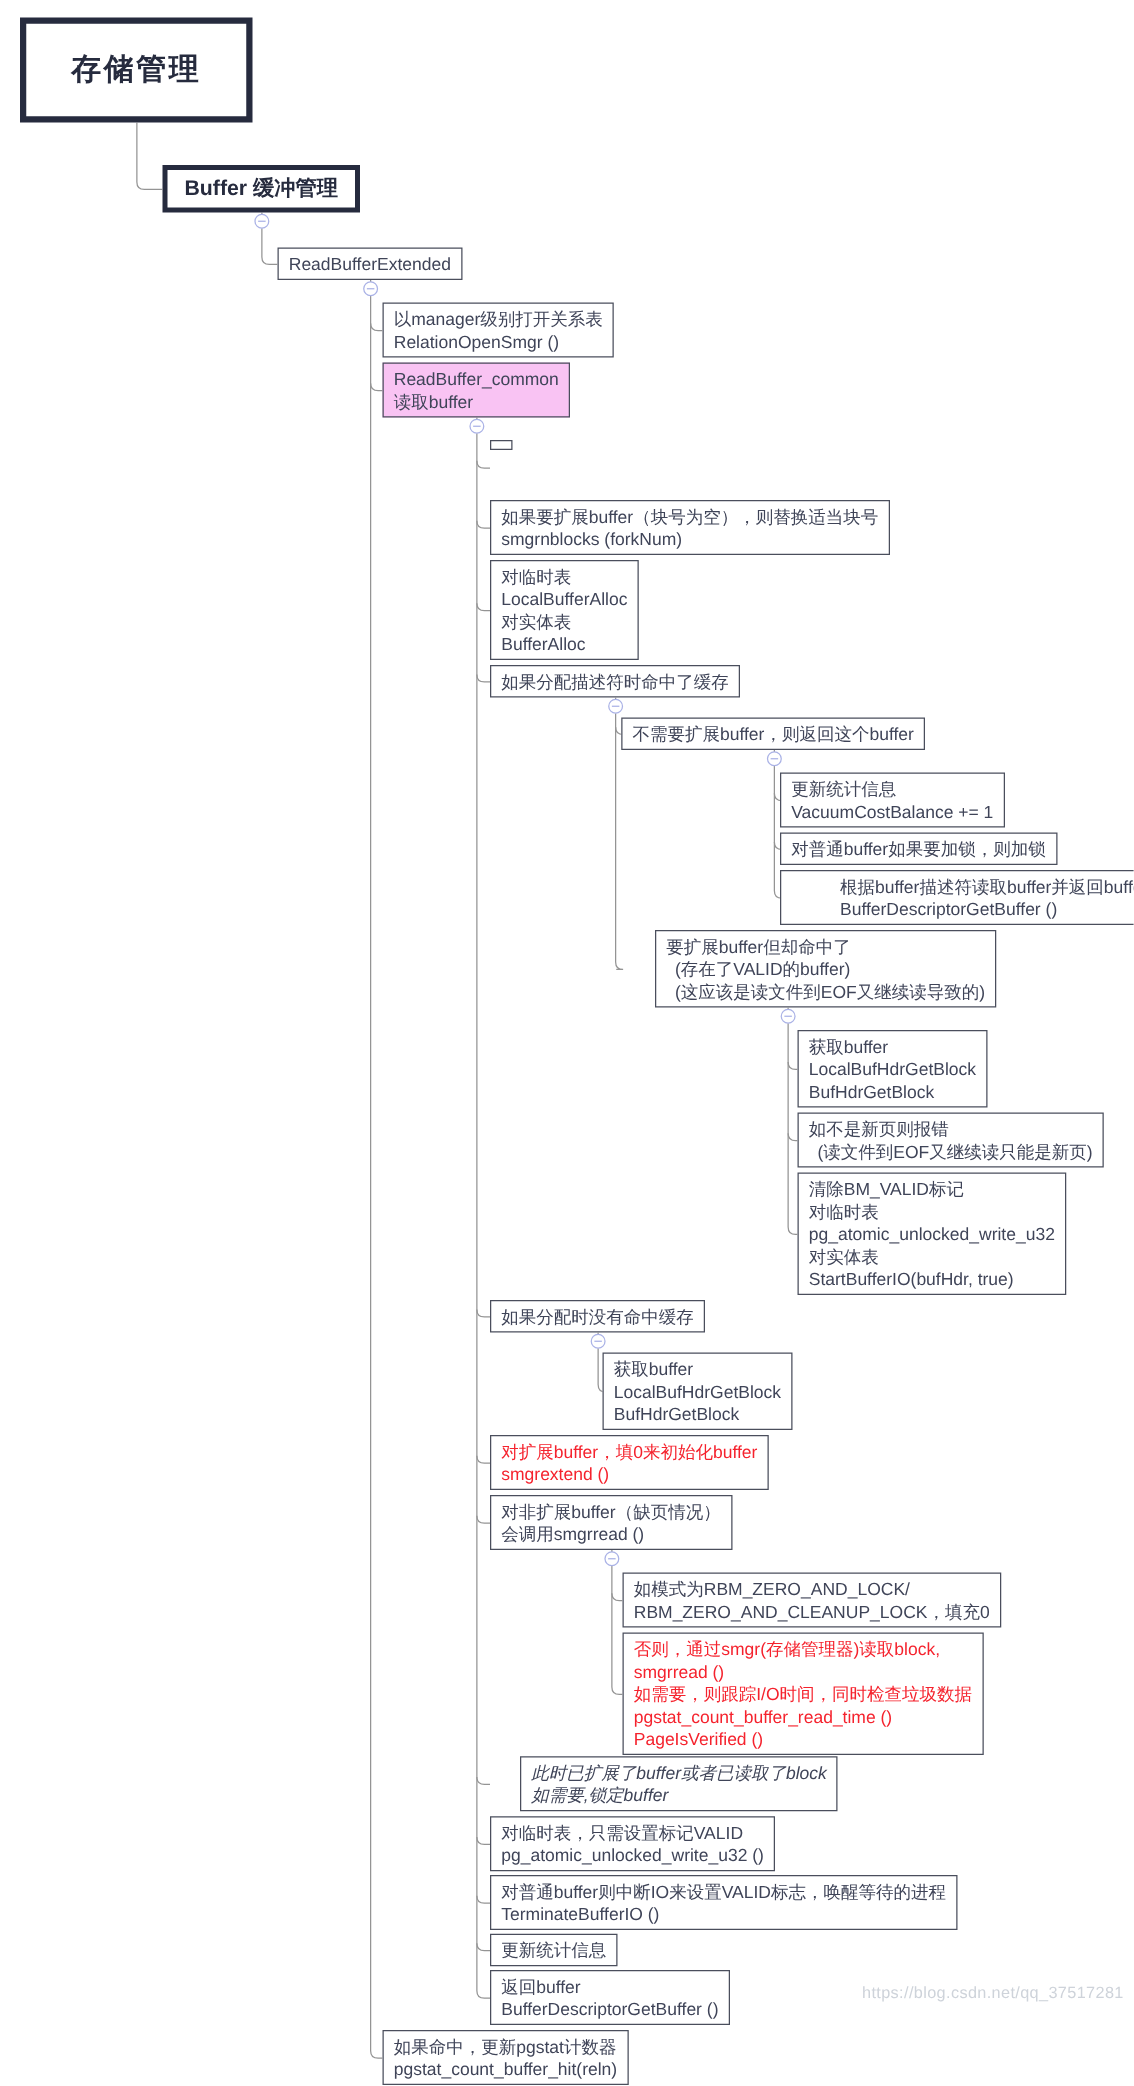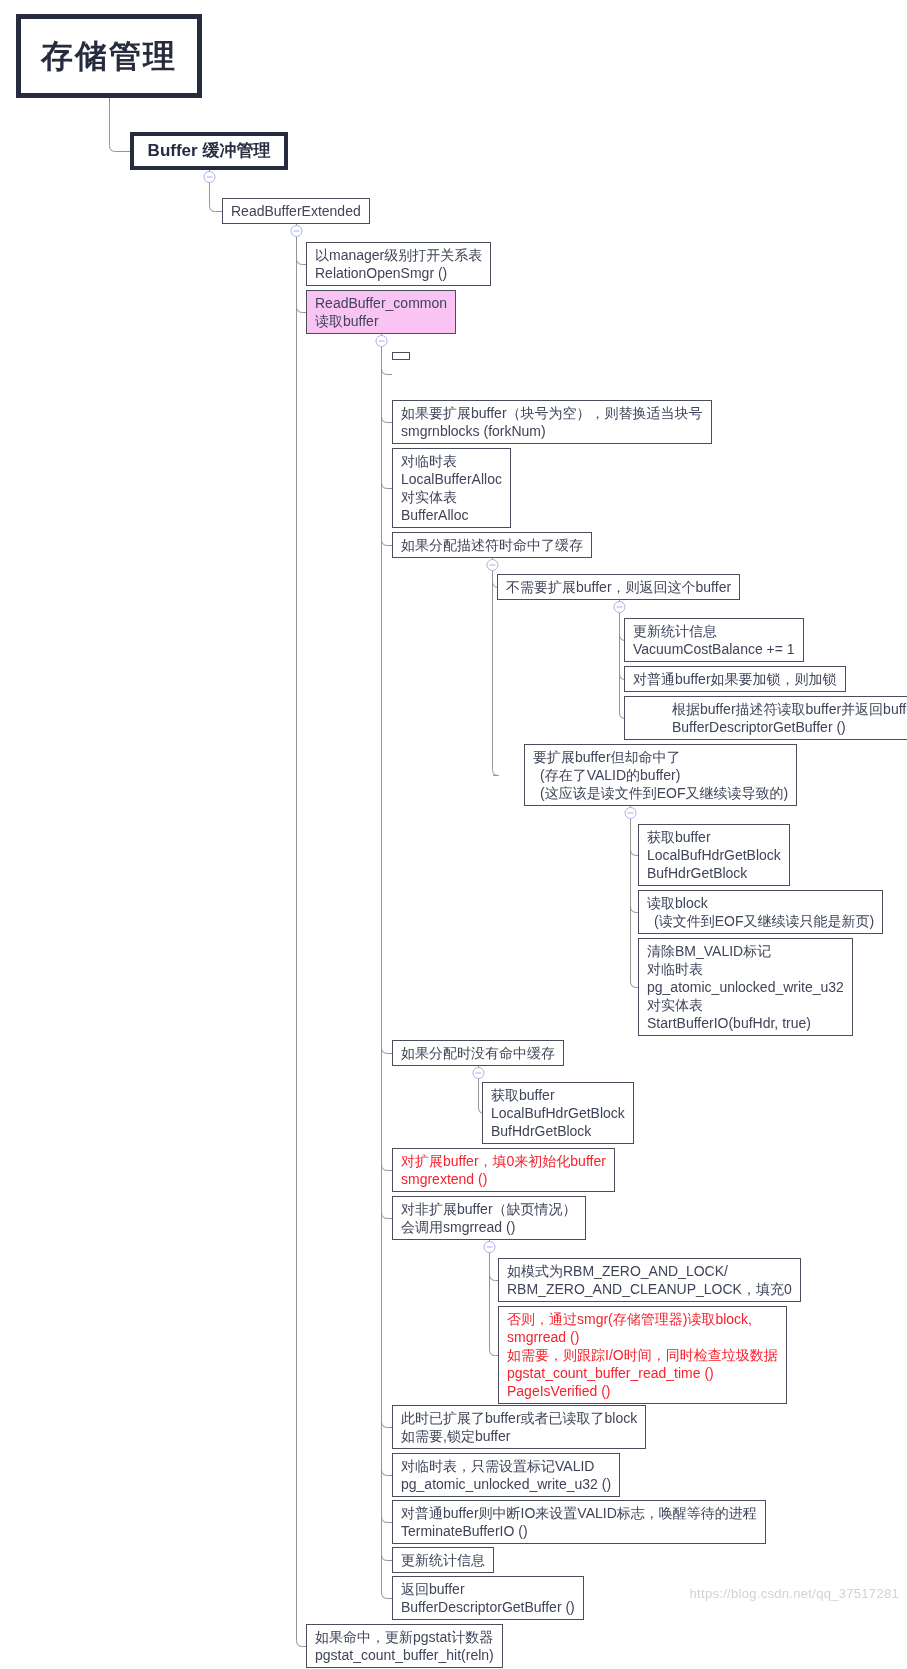--- a/index.html
+++ b/index.html
@@ -13,21 +13,21 @@
   .node{
     position:absolute;z-index:1;background:#fff;
     border:1px solid var(--border);color:var(--text);
     font-size:14px;padding:3px 8px;white-space:nowrap;box-sizing:border-box;
   }
   .node .ln{line-height:18px;height:18px;}
   .node .ind{padding-left:7px;}
   .node.root{
     border:5px solid var(--dark);color:var(--dark);
     width:186px;height:84px;padding:0;display:flex;align-items:center;justify-content:center;
-    font-size:32px;font-weight:bold;letter-spacing:2px;
+    font-size:24px;font-weight:bold;letter-spacing:2px;
   }
   .node.l1{
     border:4px solid var(--dark);color:var(--dark);
     width:158px;height:38px;padding:0;display:flex;align-items:center;justify-content:center;
     font-size:17px;font-weight:bold;
   }
   .node.pink{background:var(--pink);}
   .node.red .ln{color:var(--red);}
   #watermark{
     position:absolute;z-index:2;top:1586px;right:8px;
@@ -159,21 +159,21 @@
         <div class="ln">要扩展buffer但却命中了</div>
         <div class="ln ind">(存在了VALID的buffer)</div>
         <div class="ln ind">(这应该是读文件到EOF又继续读导致的)</div>
       </div>
       <div class="node " style="left: 638px; top: 824px;">
         <div class="ln">获取buffer</div>
         <div class="ln">LocalBufHdrGetBlock</div>
         <div class="ln">BufHdrGetBlock</div>
       </div>
       <div class="node " style="left: 638px; top: 890px;">
-        <div class="ln">读取block</div>
+        <div class="ln">如不是新页则报错</div>
         <div class="ln ind">(读文件到EOF又继续读只能是新页)</div>
       </div>
       <div class="node " style="left: 638px; top: 938px;">
         <div class="ln">清除BM_VALID标记</div>
         <div class="ln">对临时表</div>
         <div class="ln">pg_atomic_unlocked_write_u32</div>
         <div class="ln">对实体表</div>
         <div class="ln">StartBufferIO(bufHdr, true)</div>
       </div>
       <div class="node " style="left: 392px; top: 1040px;">
@@ -196,21 +196,21 @@
         <div class="ln">如模式为RBM_ZERO_AND_LOCK/</div>
         <div class="ln">RBM_ZERO_AND_CLEANUP_LOCK，填充0</div>
       </div>
       <div class="node red" style="left: 498px; top: 1306px;">
         <div class="ln">否则，通过smgr(存储管理器)读取block,</div>
         <div class="ln">smgrread ()</div>
         <div class="ln">如需要，则跟踪I/O时间，同时检查垃圾数据</div>
         <div class="ln">pgstat_count_buffer_read_time ()</div>
         <div class="ln">PageIsVerified ()</div>
       </div>
-      <div class="node " style="left: 392px; top: 1405px;">
+      <div class="node " style="left: 416px; top: 1405px; font-style: italic;">
         <div class="ln">此时已扩展了buffer或者已读取了block</div>
         <div class="ln">如需要,锁定buffer</div>
       </div>
       <div class="node " style="left: 392px; top: 1453px;">
         <div class="ln">对临时表，只需设置标记VALID</div>
         <div class="ln">pg_atomic_unlocked_write_u32 ()</div>
       </div>
       <div class="node " style="left: 392px; top: 1500px;">
         <div class="ln">对普通buffer则中断IO来设置VALID标志，唤醒等待的进程</div>
         <div class="ln">TerminateBufferIO ()</div>

